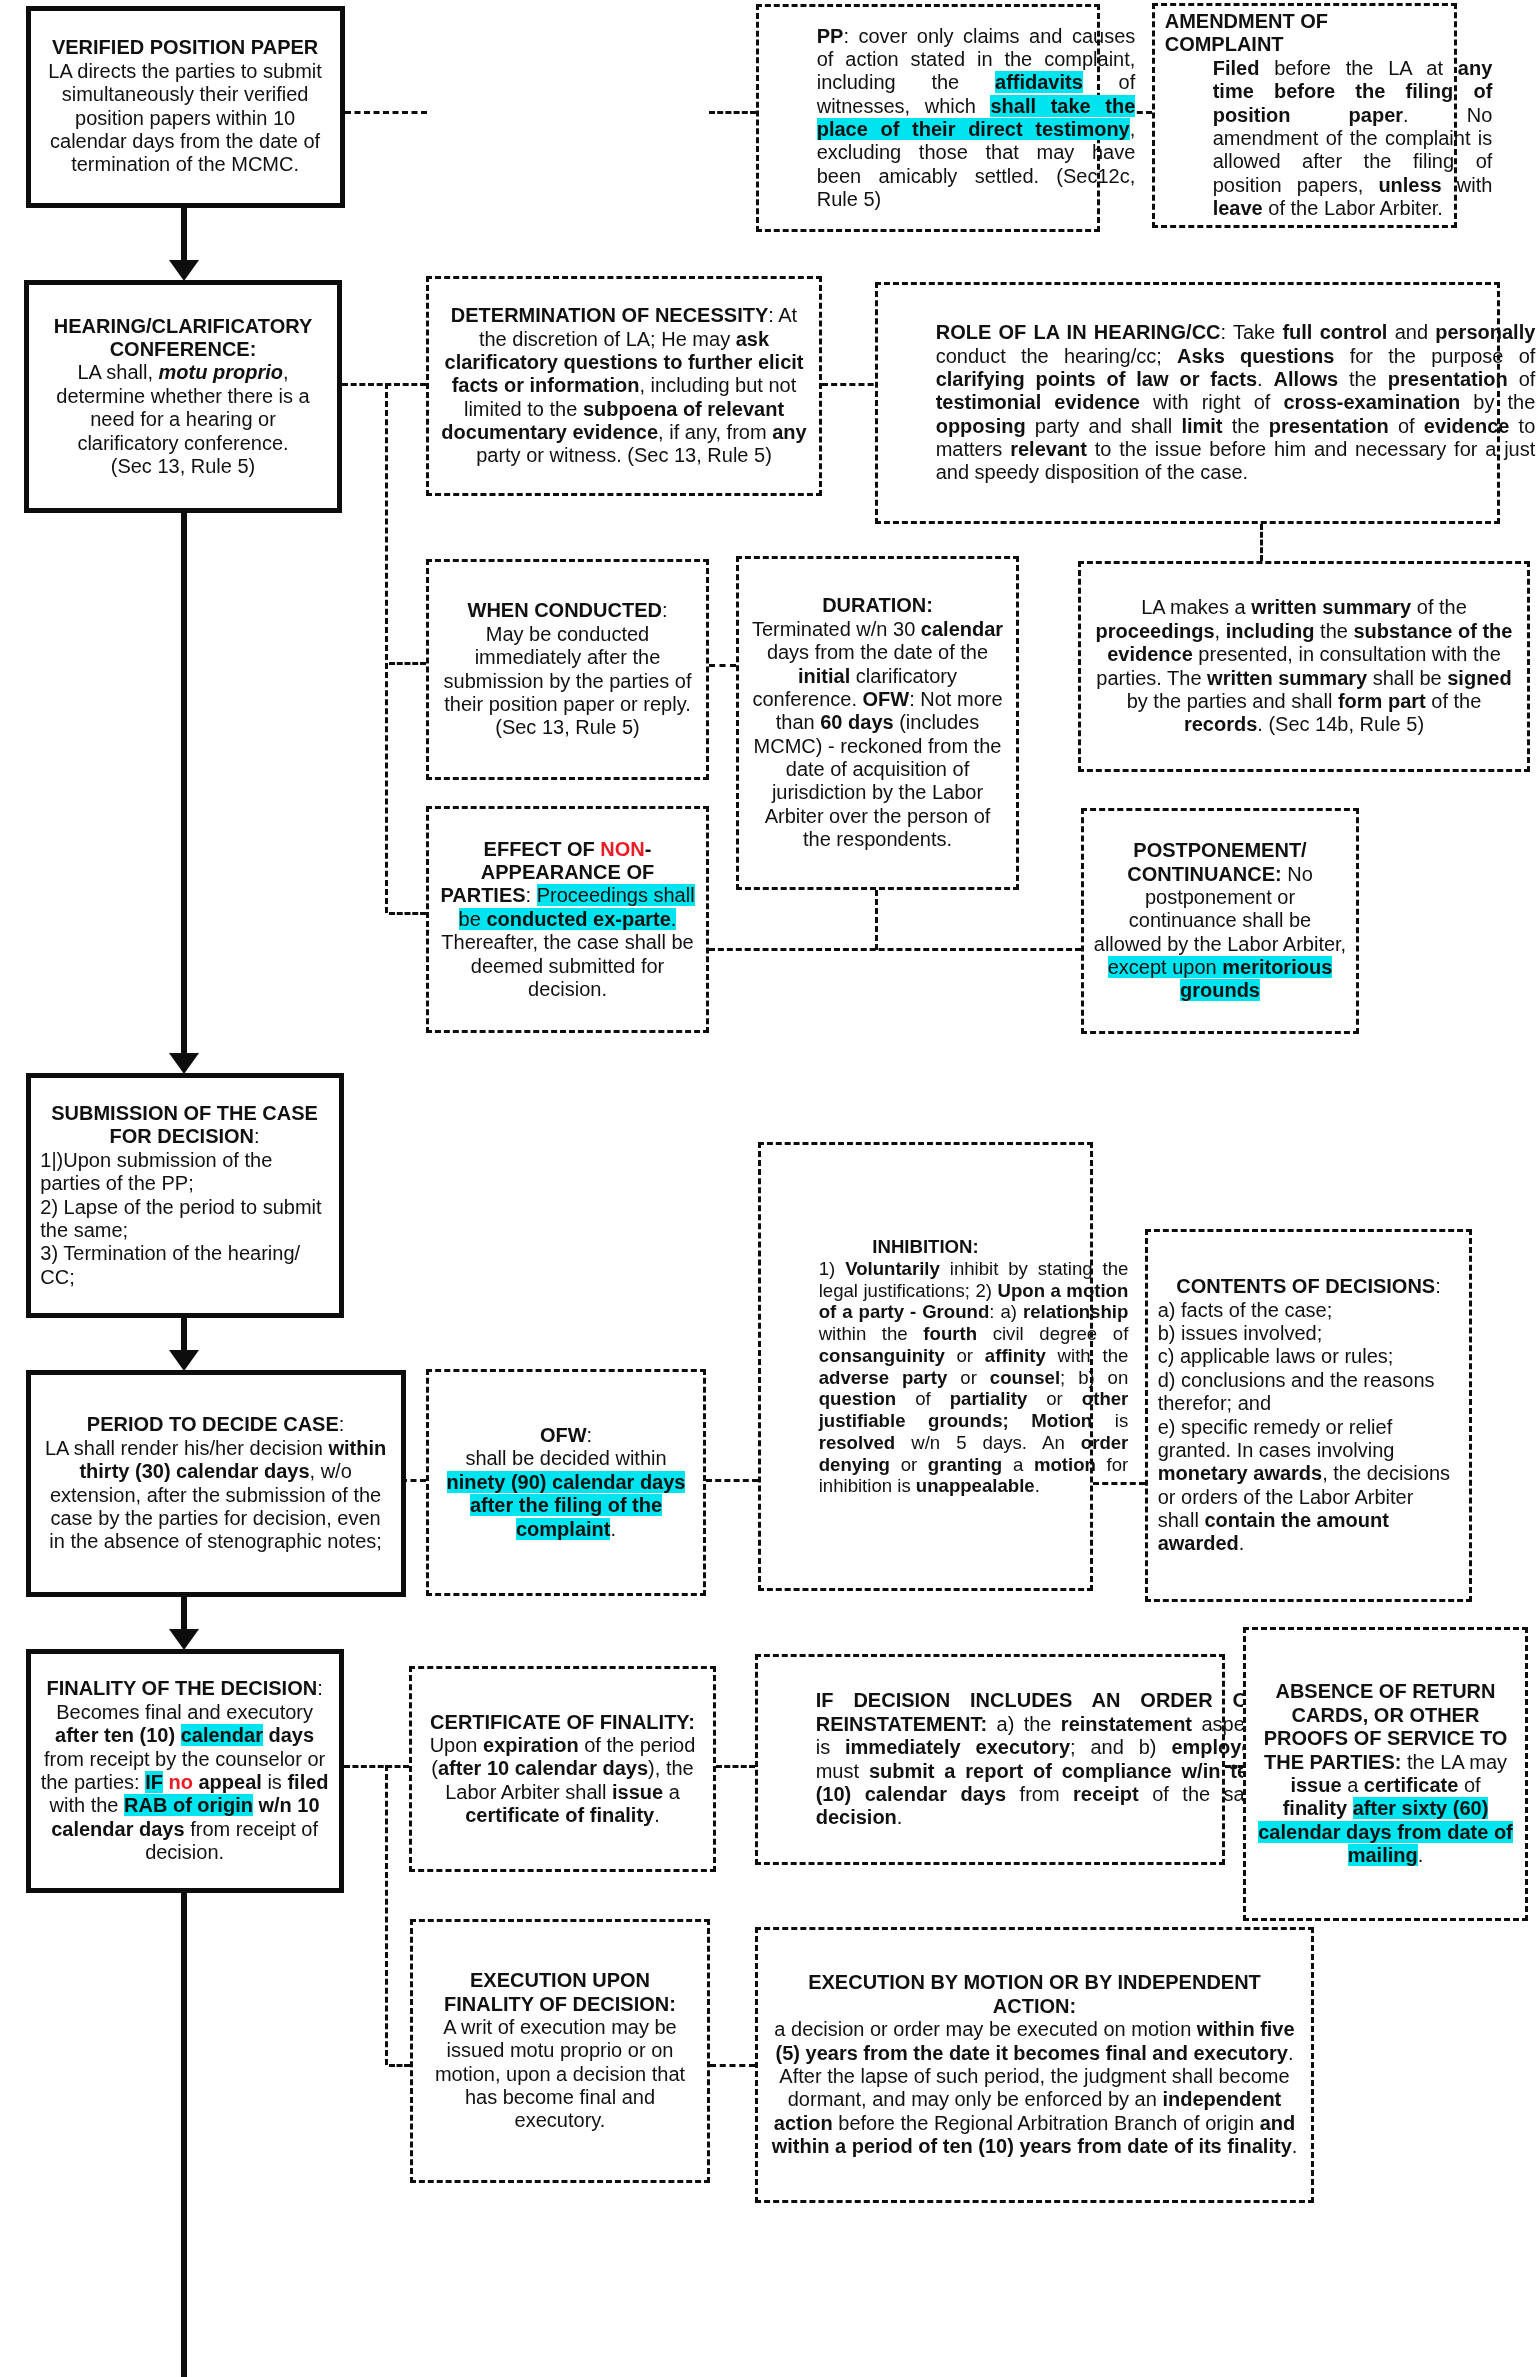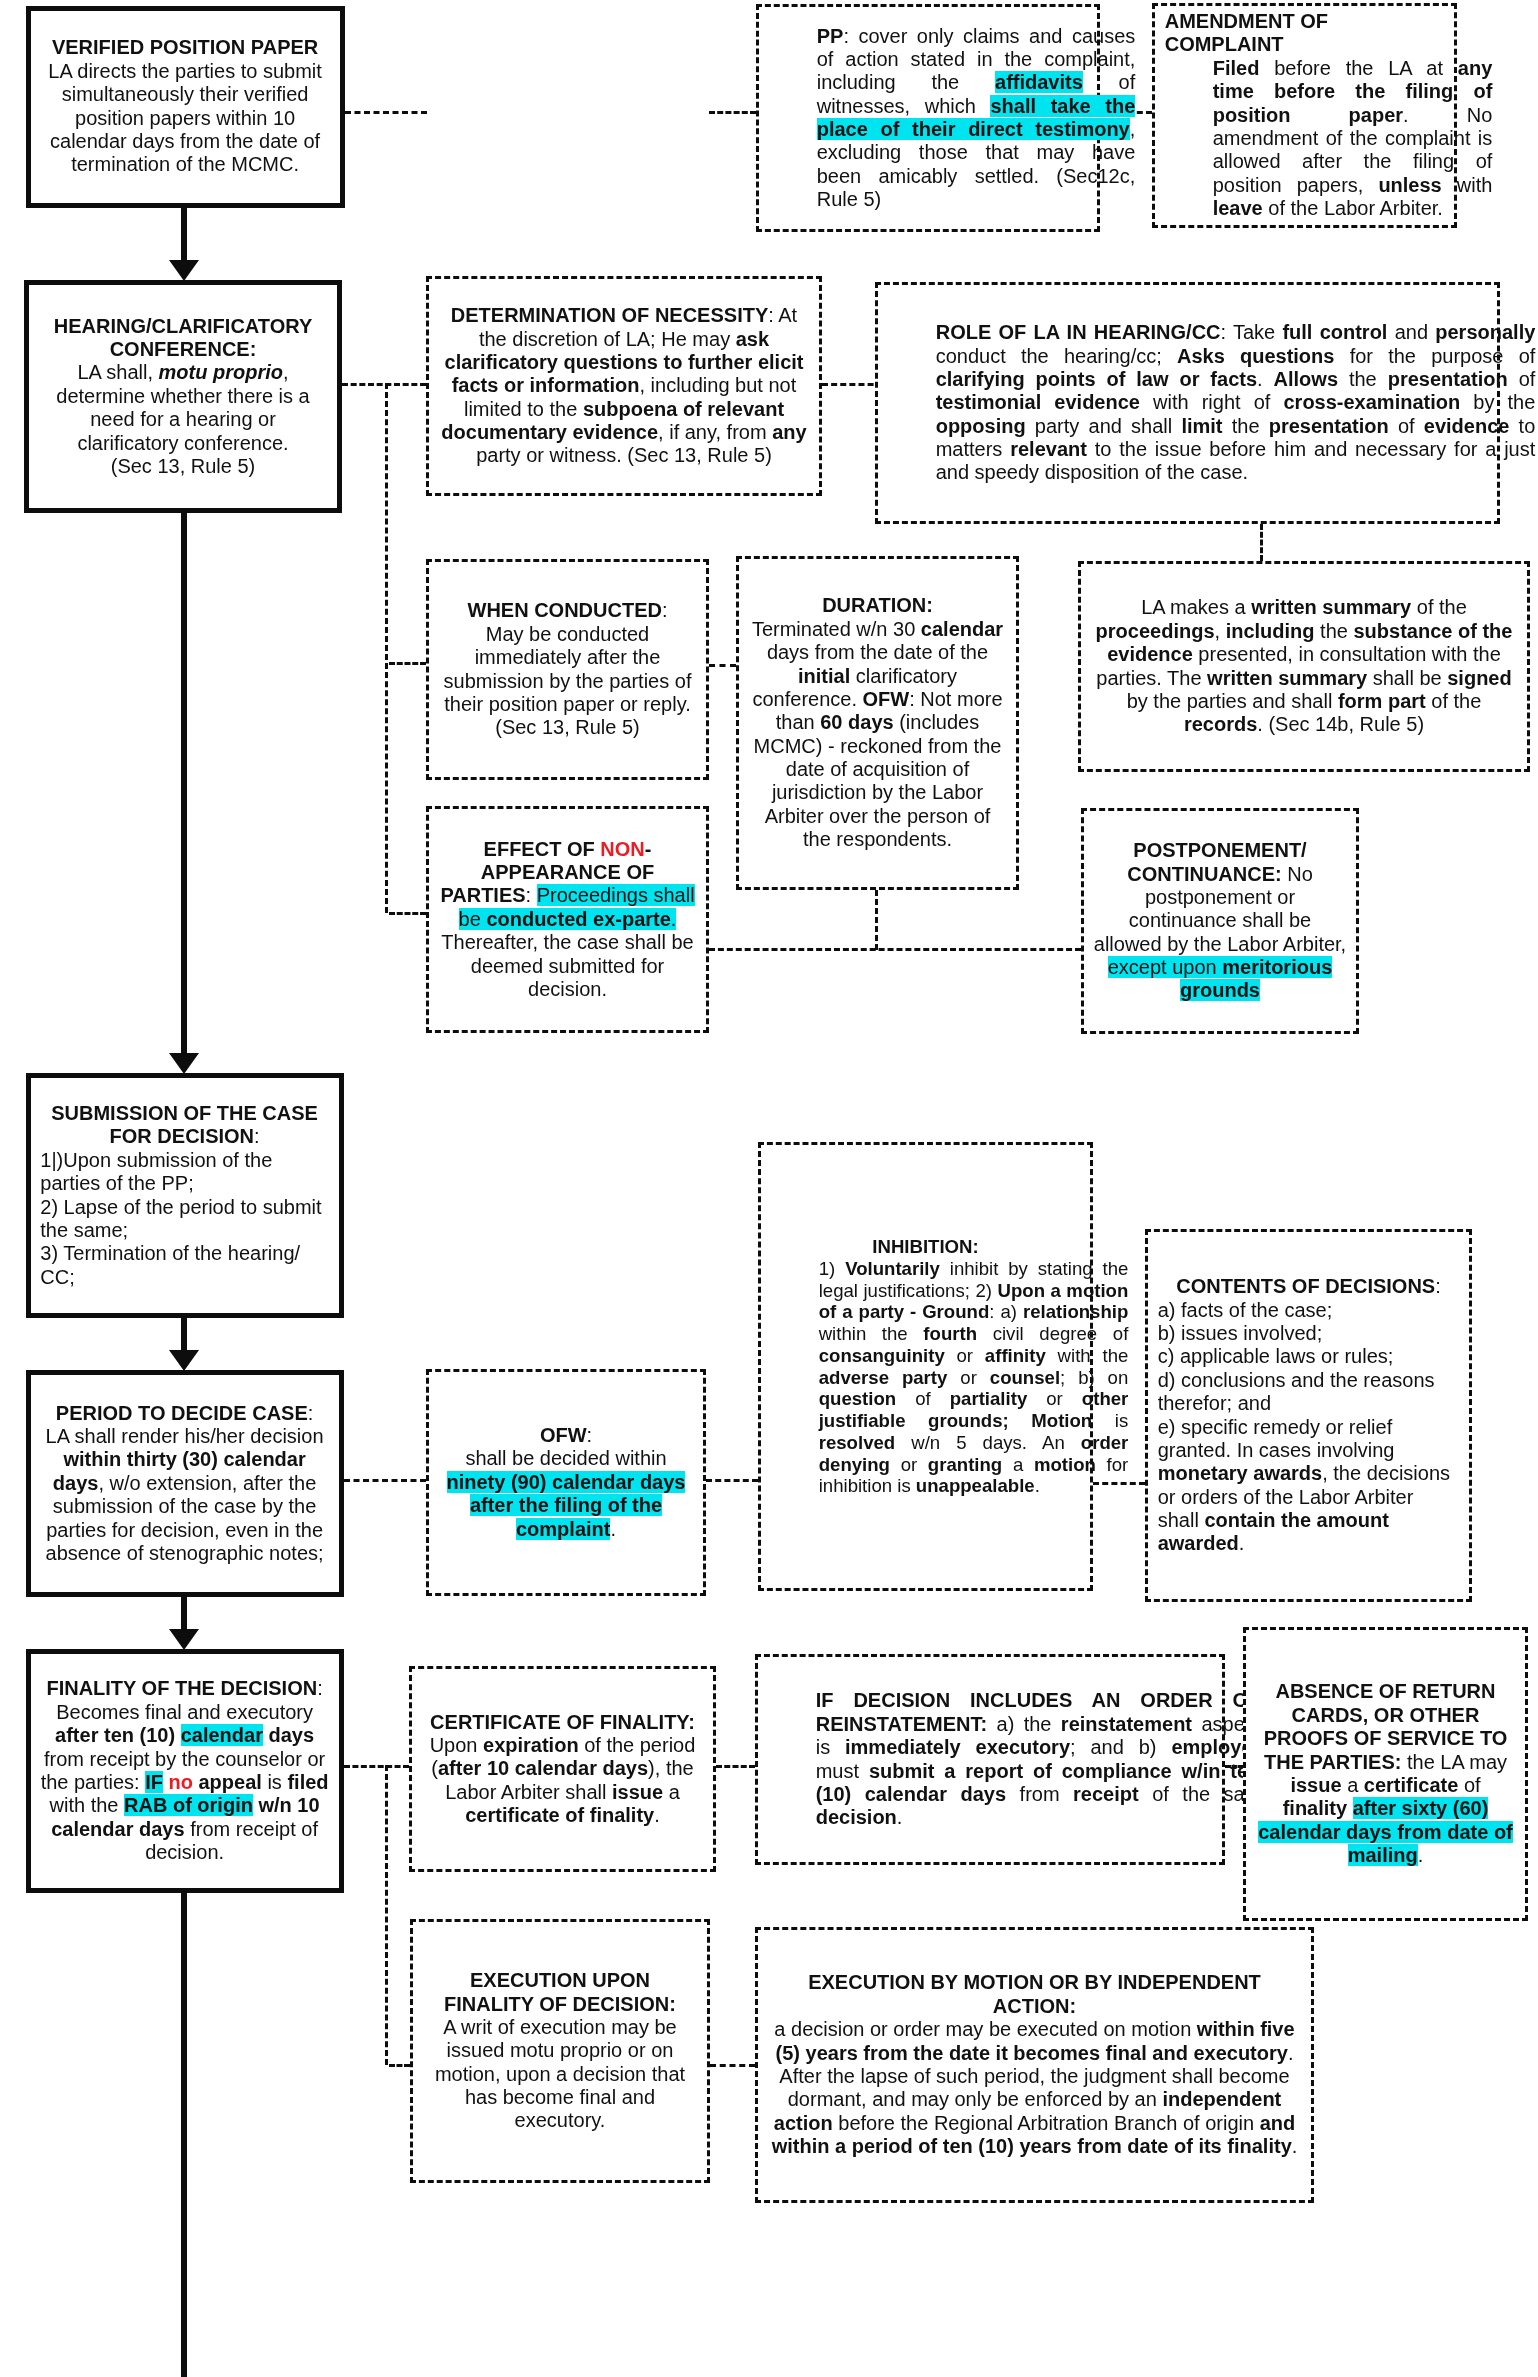--- a/index.html
+++ b/index.html
@@ -124,21 +124,21 @@
     </div>
   <div class="box dashed" style="left:1145px;top:1229px;width:327px;height:373px">
       <div class="blk center"><span class="b">CONTENTS OF DECISIONS</span><span>:</span></div>
       <div class="blk left"><span>a) facts of the case;</span></div>
       <div class="blk left"><span>b) issues involved;</span></div>
       <div class="blk left"><span>c) applicable laws or  rules;</span></div>
       <div class="blk left"><span>d) conclusions and the reasons therefor; and</span></div>
       <div class="blk left"><span>e) specific remedy or relief granted. In cases involving </span><span class="b">monetary awards</span><span>, the decisions or orders of the Labor Arbiter shall </span><span class="b">contain the amount awarded</span><span>.</span></div>
     </div>
 
-  <div class="box solid" style="left:25.6px;top:1370px;width:318px;height:227px">
+  <div class="box solid" style="left:25.6px;top:1370px;width:380px;height:227px">
       <div class="blk center"><span class="b">PERIOD TO DECIDE CASE</span><span>:</span></div>
       <div class="blk center"><span>LA shall render his/her decision </span><span class="b">within thirty (30) calendar days</span><span>, w/o extension, after the submission of the case by the parties for decision, even in the absence of stenographic notes;</span></div>
     </div>
   <div class="box dashed" style="left:426px;top:1369px;width:280px;height:227px">
       <div class="blk center"><span class="b">OFW</span><span>:</span></div>
       <div class="blk center"><span>shall be decided within </span><span class="b h">ninety (90) calendar days after the filing of the complaint</span><span>.</span></div>
     </div>
 
   <div class="box solid" style="left:25.6px;top:1649px;width:318px;height:244px">
       <div class="blk center"><span class="b">FINALITY OF THE DECISION</span><span>:</span></div>

